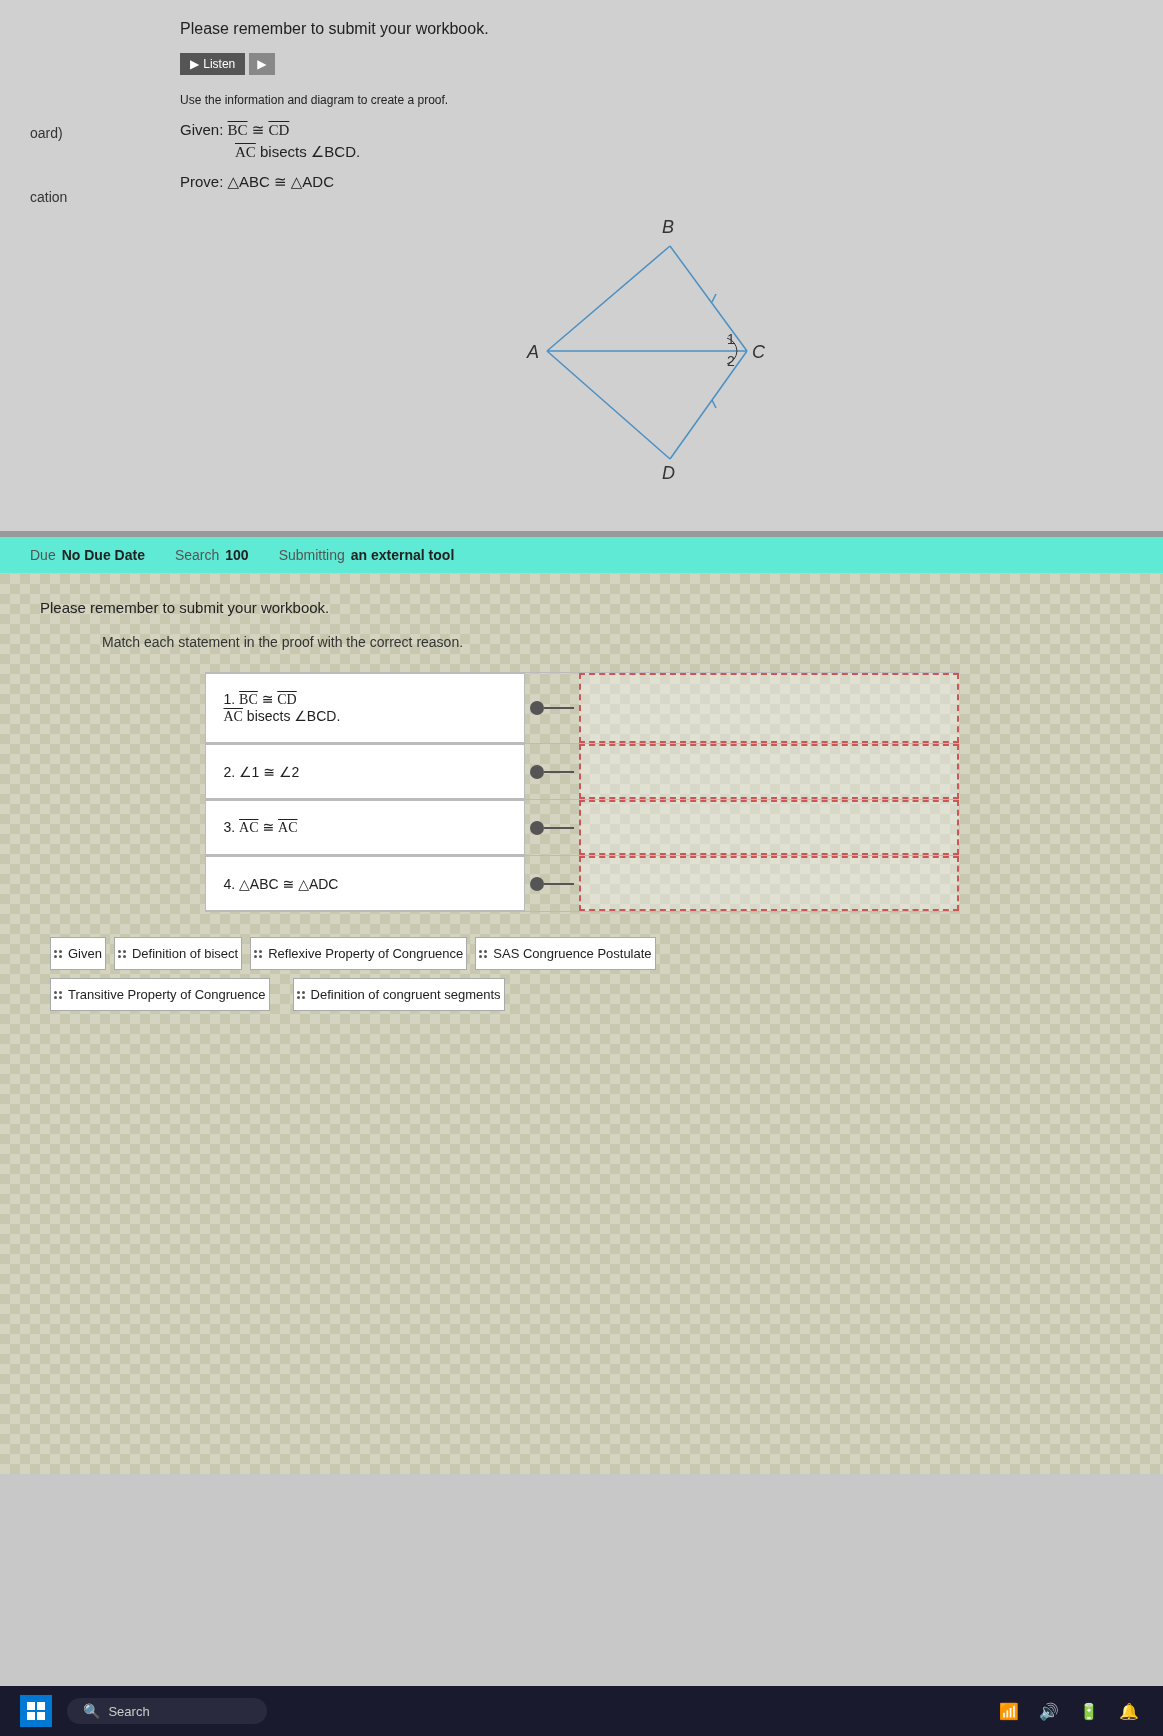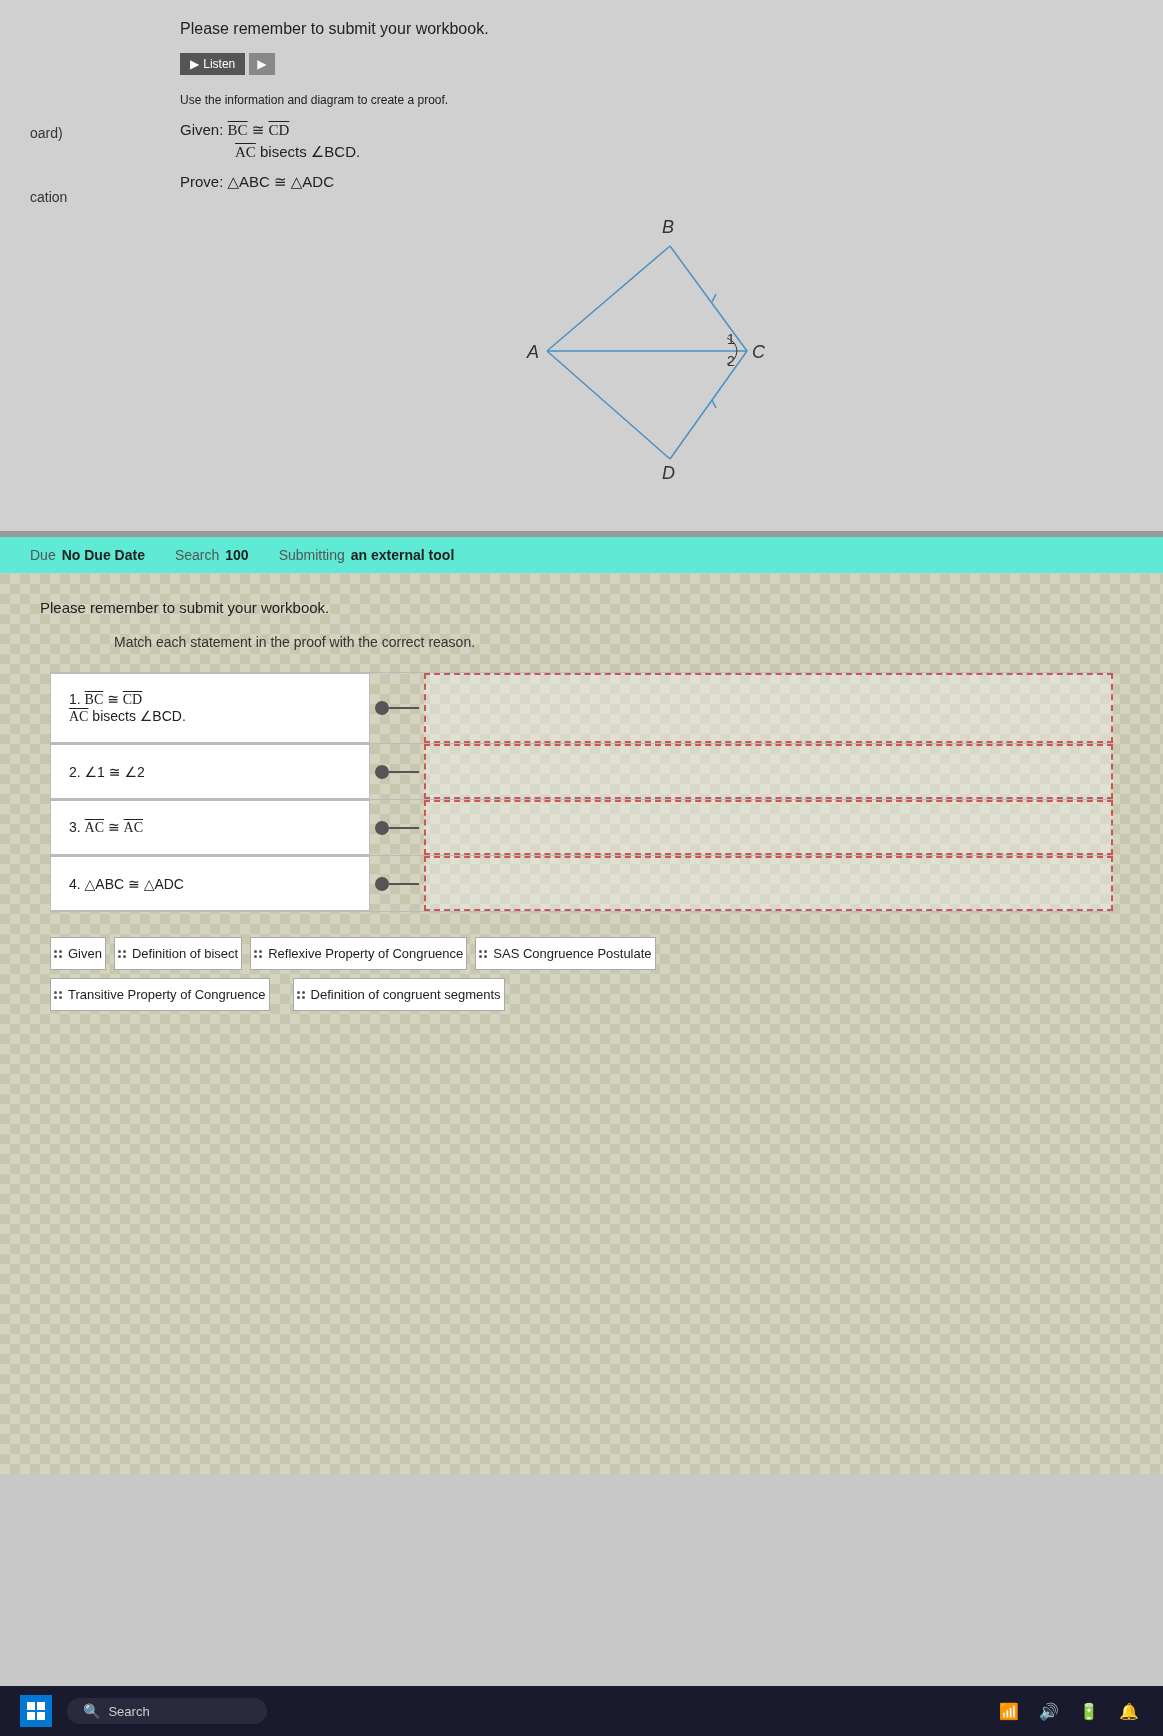--- a/index.html
+++ b/index.html
@@ -156,30 +156,31 @@
       font-size: 15px;
       color: #222;
       margin-bottom: 18px;
       background: transparent;
     }
 
     .match-instruction {
       font-size: 14px;
       color: #333;
       margin-bottom: 22px;
-      margin-left: 26px;
+      margin-left: 14px;
       padding-left: 48px;
     }
 
     
     .proof-table {
       display: flex;
       flex-direction: column;
       gap: 0;
       margin: 0 10px 25px 10px;
+      align-items: center;
     }
 
     .proof-row {
       display: flex;
       align-items: center;
       background: transparent;
       border-bottom: 1px solid #bbb;
     }
 
     .proof-row:first-child {

